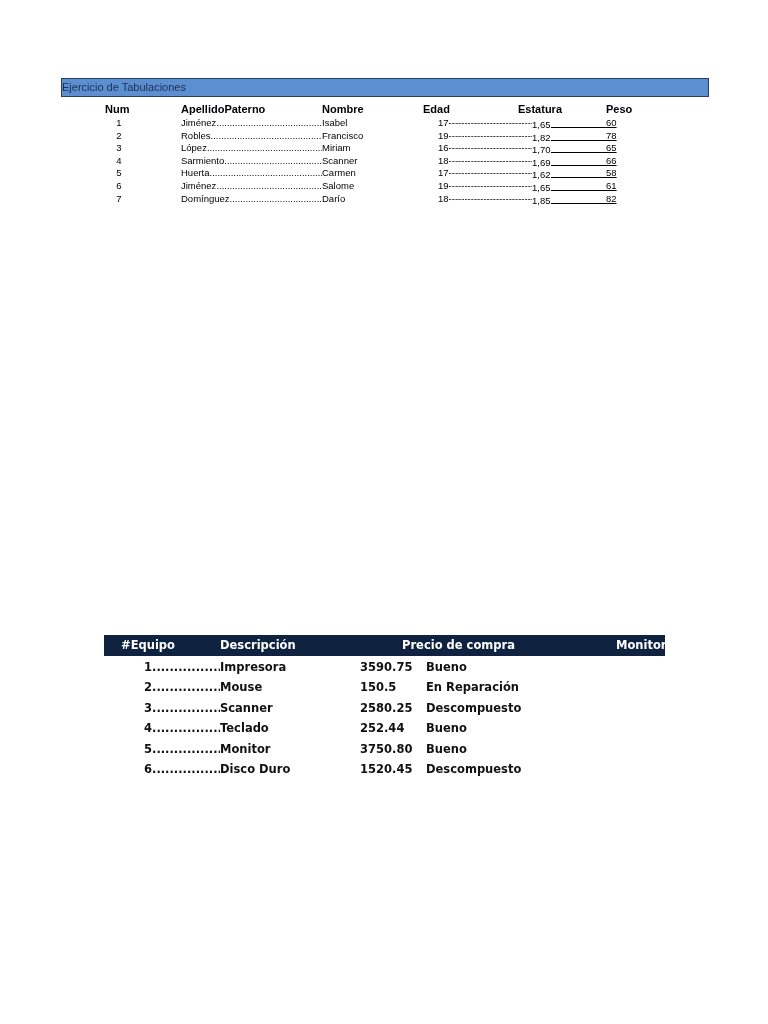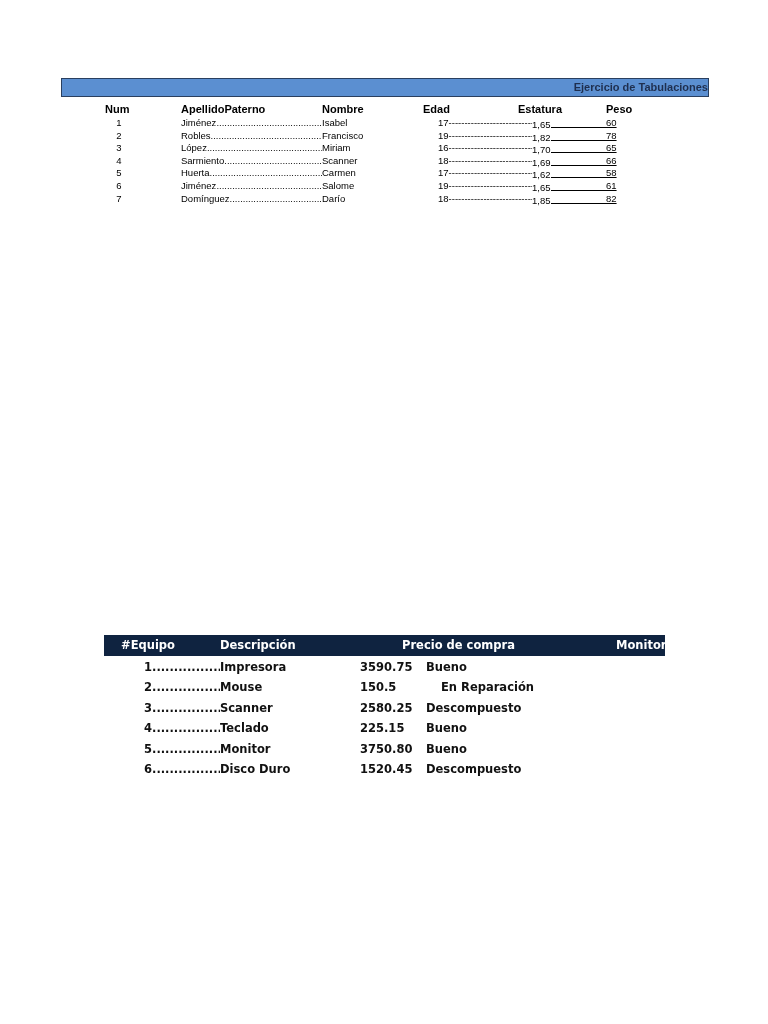--- a/index.html
+++ b/index.html
@@ -3,21 +3,21 @@
 <meta charset="utf-8">
 <style>
   html, body { margin: 0; padding: 0; }
   body {
     width: 768px; height: 1024px; background: #ffffff; position: relative; overflow: hidden;
     font-family: "Liberation Sans", sans-serif; color: #000;
   }
   .t1-title {
     position: absolute; left: 61px; top: 78px; width: 646px; height: 17px;
     background: #5b8fd1; border: 1px solid #2a3f5f;
-    font-size: 11px; line-height: 17px; text-align: right; color: #1f2f4f; font-weight: bold;
+    font-size: 11px; line-height: 17px; text-align: left; color: #1f2f4f;
   }
   .t1-head { position: absolute; top: 103px; font-size: 11px; font-weight: bold; }
   .t1-row { position: absolute; left: 0; width: 768px; height: 12px; font-size: 9.5px; line-height: 12px; }
   .t1-row span { position: absolute; white-space: nowrap; }
   .c-num { left: 112px; width: 14px; text-align: center; }
   .c-ap { left: 181px; width: 141px; overflow: hidden; }
   .c-nom { left: 322px; }
   .c-edad { left: 438px; width: 94px; overflow: hidden; }
   .c-est { left: 532px; width: 74px; overflow: hidden; }
   .c-peso { left: 606px; text-decoration: underline; }
@@ -120,32 +120,32 @@
     <div class="t2-row" style="top: 657px;">
       <span class="t2-eq fill-dots">1.</span>
       <span class="t2-desc">Impresora</span>
       <span class="t2-price">3590.75</span>
       <span class="t2-state" style="left: 426px;">Bueno</span>
     </div>
     <div class="t2-row" style="top: 677.4px;">
       <span class="t2-eq fill-dots">2.</span>
       <span class="t2-desc">Mouse</span>
       <span class="t2-price">150.5</span>
-      <span class="t2-state" style="left: 441px;">En Reparación</span>
+      <span class="t2-state" style="left: 426px;">En Reparación</span>
     </div>
     <div class="t2-row" style="top: 697.8px;">
       <span class="t2-eq fill-dots">3.</span>
       <span class="t2-desc">Scanner</span>
       <span class="t2-price">2580.25</span>
       <span class="t2-state" style="left: 426px;">Descompuesto</span>
     </div>
     <div class="t2-row" style="top: 718.2px;">
       <span class="t2-eq fill-dots">4.</span>
       <span class="t2-desc">Teclado</span>
-      <span class="t2-price">225.15</span>
+      <span class="t2-price">252.44</span>
       <span class="t2-state" style="left: 426px;">Bueno</span>
     </div>
     <div class="t2-row" style="top: 738.6px;">
       <span class="t2-eq fill-dots">5.</span>
       <span class="t2-desc">Monitor</span>
       <span class="t2-price">3750.80</span>
       <span class="t2-state" style="left: 426px;">Bueno</span>
     </div>
     <div class="t2-row" style="top: 759px;">
       <span class="t2-eq fill-dots">6.</span>

